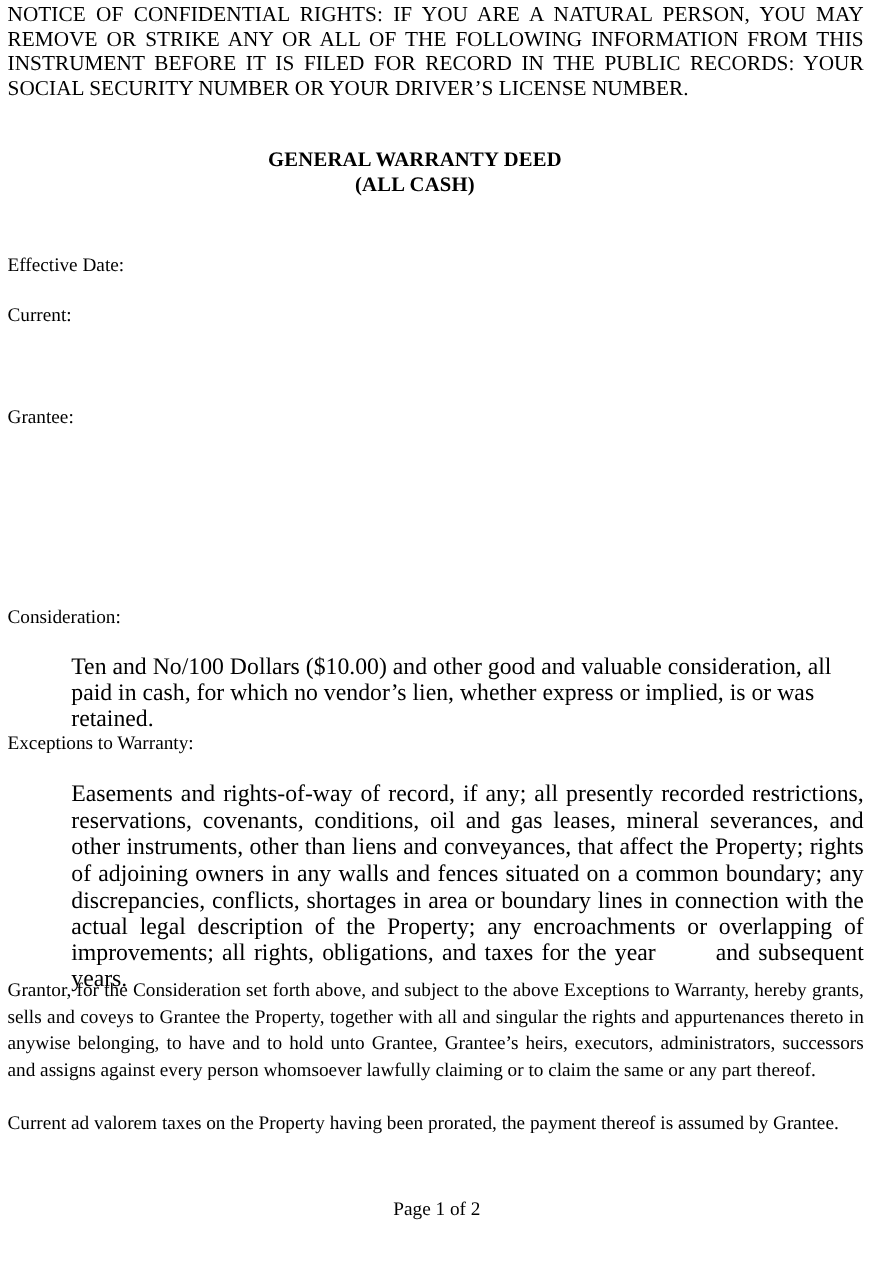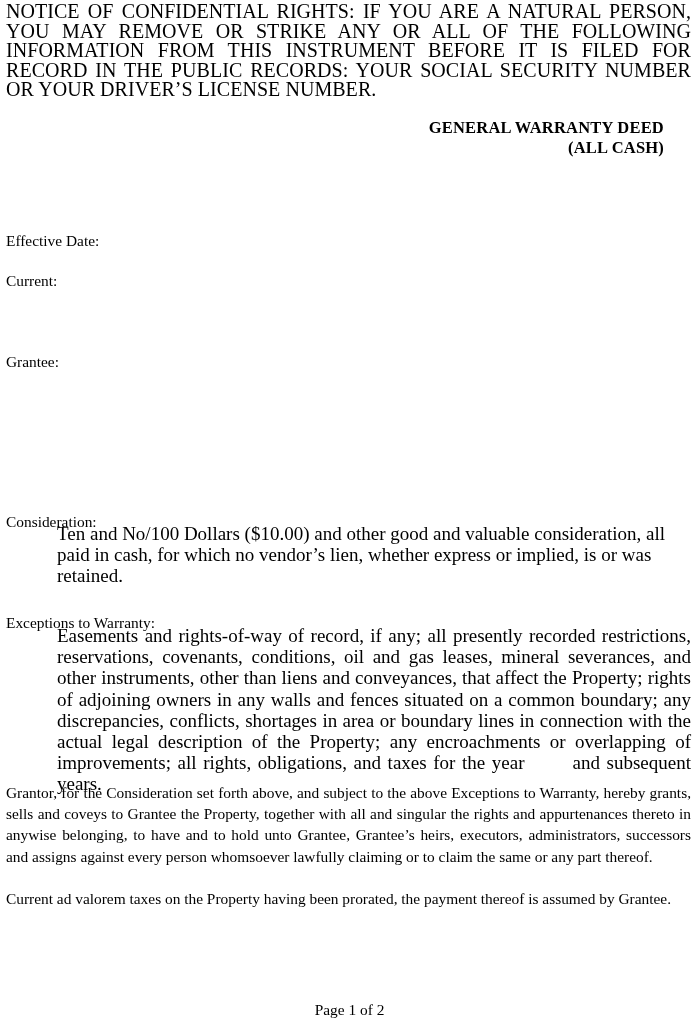--- a/index.html
+++ b/index.html
@@ -23,34 +23,34 @@
     box-sizing: border-box;
     padding: 0 9px 0 6px;
   }
 
   
   .notice {
     position: absolute;
     left: 6px;
     top: 2px;
     width: 685px;
-    font-size: 20px;
+    font-size: 17px;
     line-height: 19.6px;
     text-align: justify;
     text-align-last: left;
     letter-spacing: 0.05px;
   }
 
   
   .title-block {
     position: absolute;
     left: 0;
     top: 118px;
     width: 664px;
-    text-align: right;
+    text-align: center;
   }
   .title-main {
     font-size: 16.5px;
     font-weight: bold;
     line-height: 20px;
     letter-spacing: 0.2px;
   }
   .title-sub {
     font-size: 16.5px;
     font-weight: bold;
@@ -58,21 +58,20 @@
     letter-spacing: 0.2px;
   }
 
   
   .field-label {
     position: absolute;
     left: 6px;
     font-size: 15.4px;
     line-height: 19px;
     white-space: nowrap;
-    margin-top: 28px;
   }
   .lbl-effective-date { top: 203px; }
   .lbl-grantor        { top: 243px; }
   .lbl-grantee        { top: 324px; font-family: Liberation Serif, serif; }
   .lbl-property       { top: 403px; }
   .lbl-consideration  { top: 484px; }
   .lbl-exceptions     { top: 585px; }
 
   
   .indent-block {
@@ -106,21 +105,21 @@
     text-align: justify;
     text-align-last: left;
   }
   .para-granting { top: 782px; }
   .para-taxes    { top: 888px; }
 
   
   .footer {
     position: absolute;
     left: 0;
-    top: 1000px;
+    top: 958px;
     width: 699px;
     text-align: center;
     font-size: 15.4px;
     line-height: 19px;
   }
 </style>
 </head>
 <body>
 
 <div class="page">

